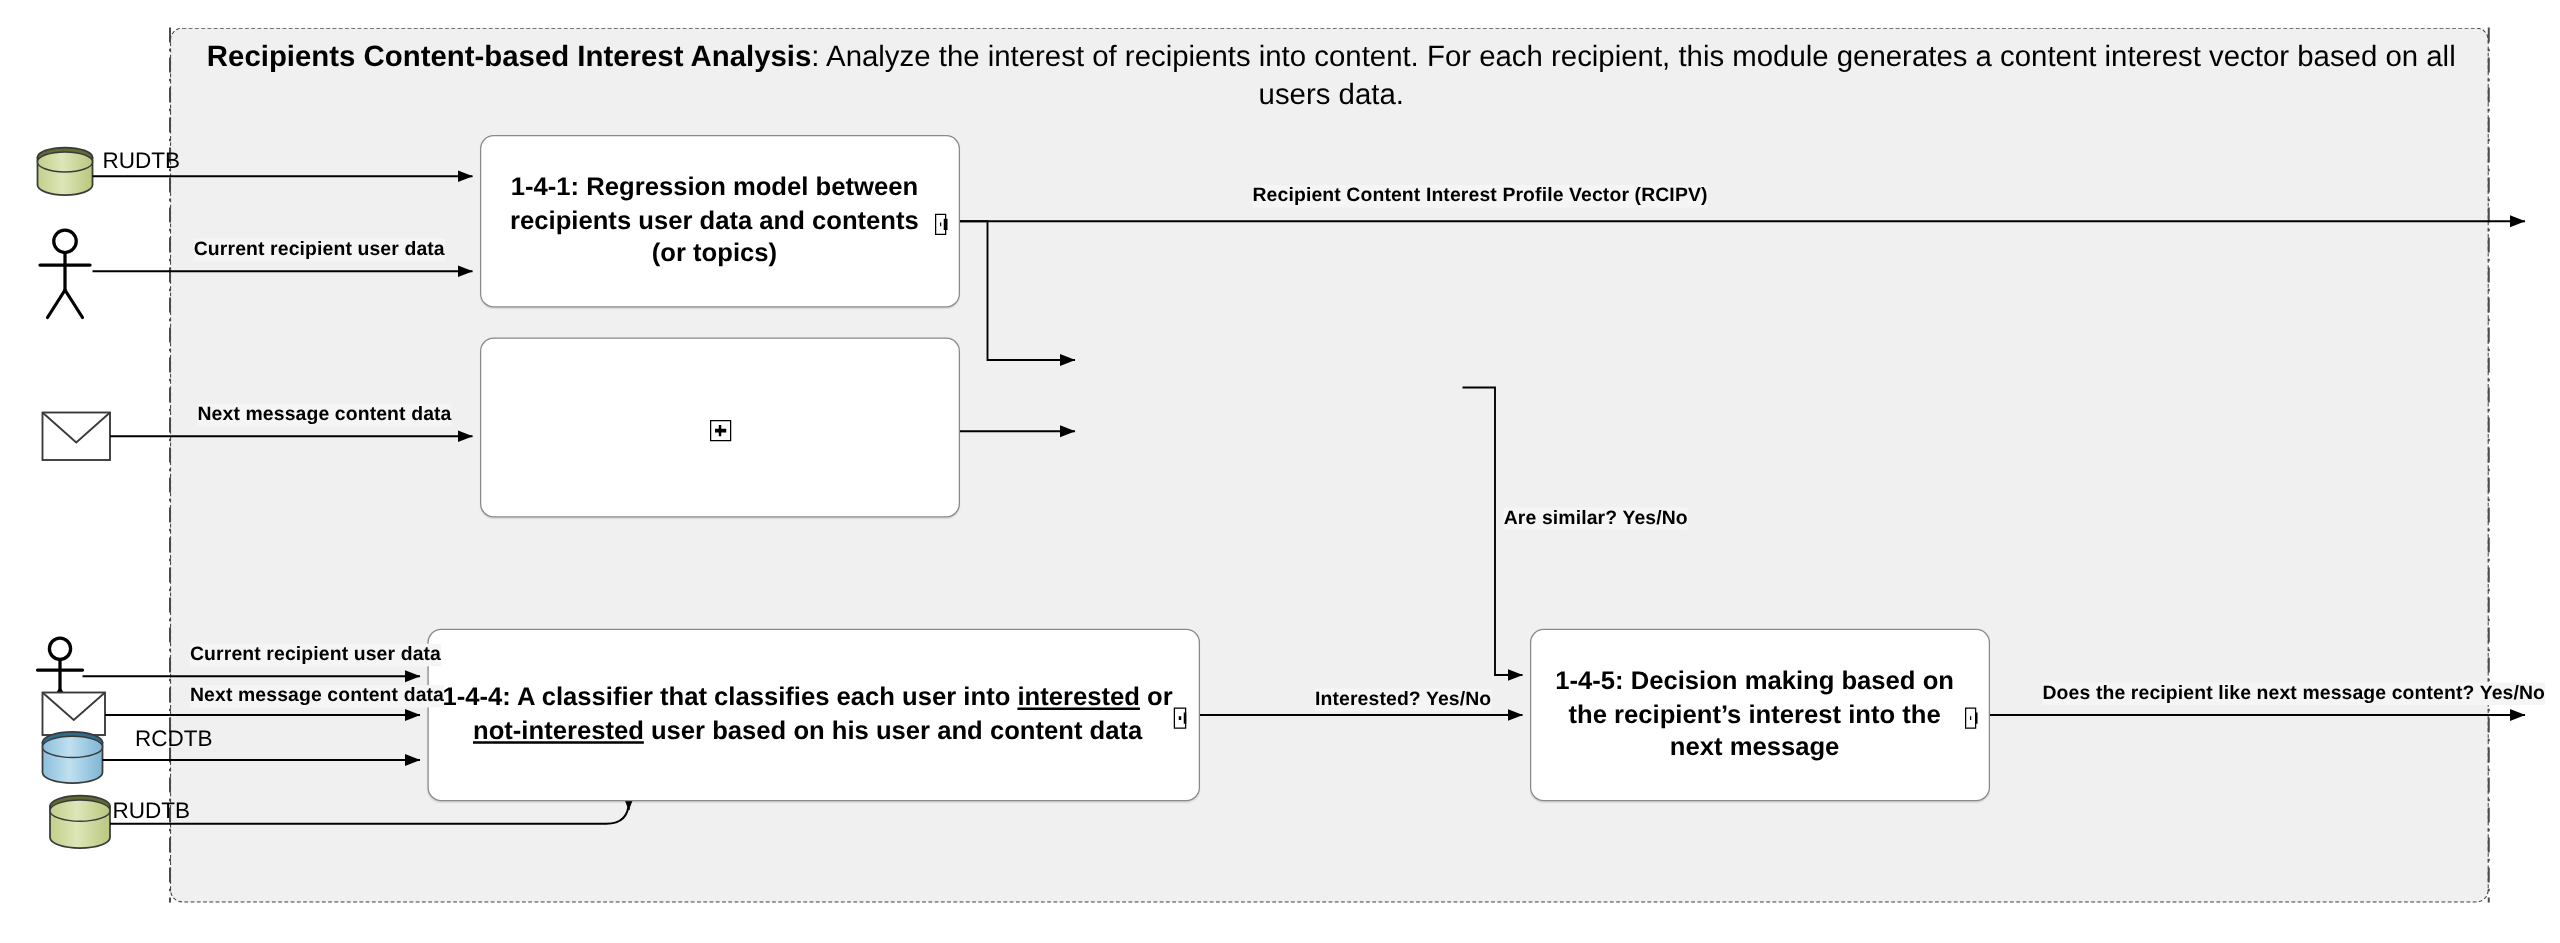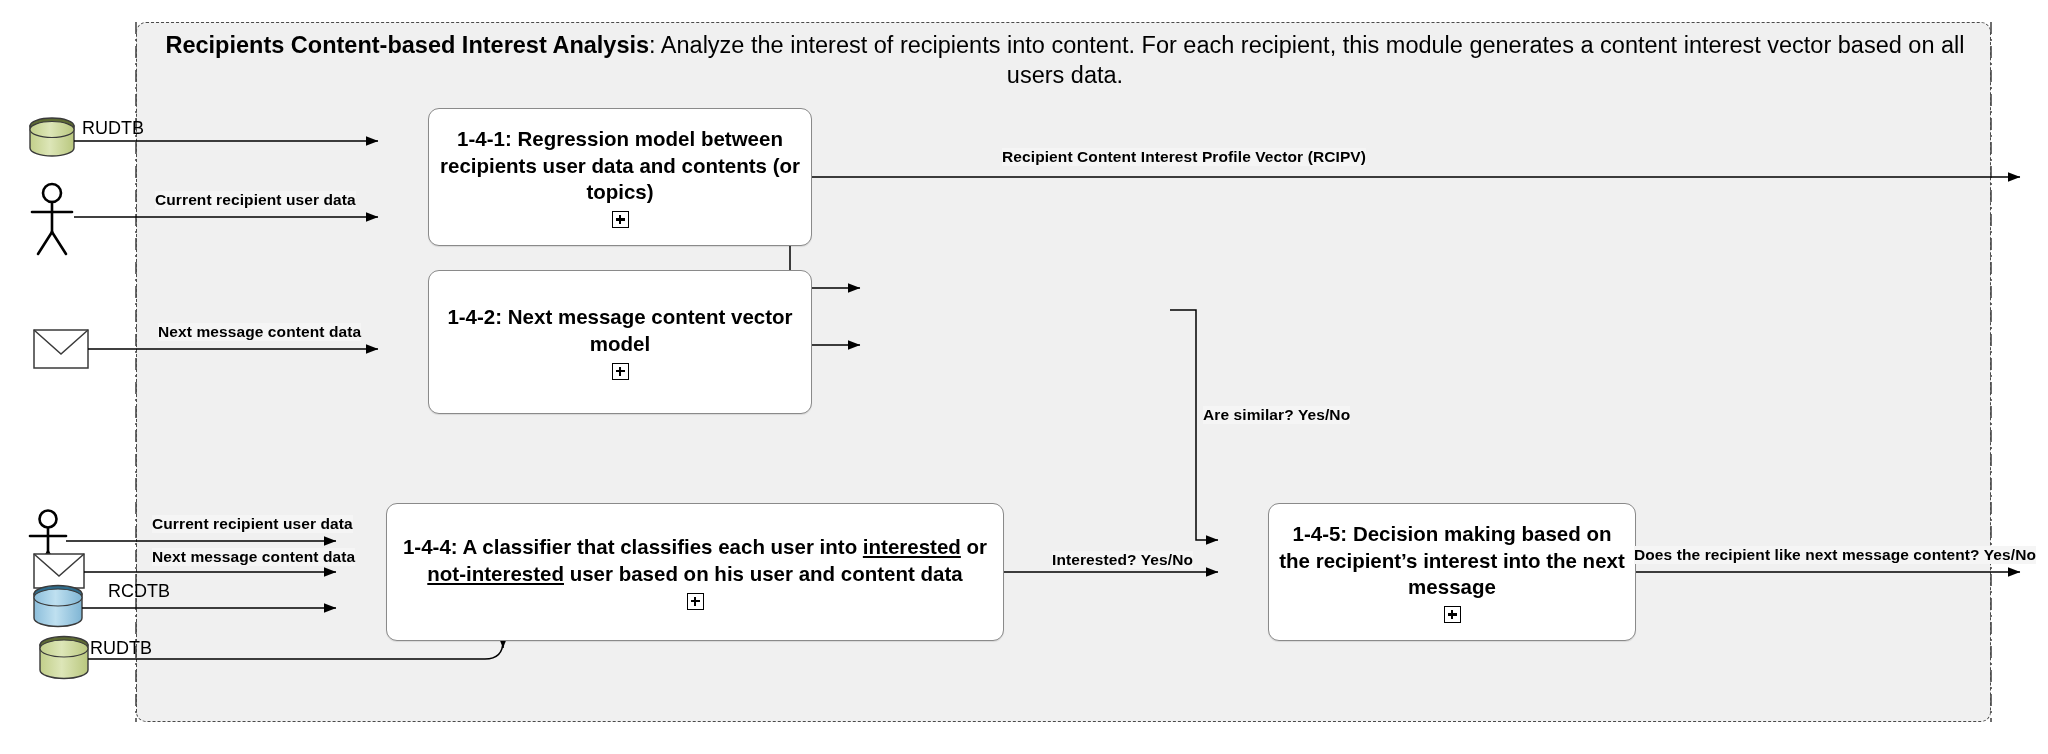--- a/index.html
+++ b/index.html
@@ -42,25 +42,23 @@
   }
   
   .proc {
     position: absolute;
     background: #ffffff;
     border: 1.3px solid #8a8a8a;
     border-radius: 11px;
     box-sizing: border-box;
     box-shadow: 0 1px 1px rgba(0,0,0,0.10);
     display: flex;
-    flex-direction: column;
     align-items: center;
     justify-content: center;
     padding: 6px 10px;
-    margin-left: 44px;
   }
   .proc .ptitle {
     font-weight: bold;
     font-size: 20.5px;
     line-height: 1.30;
     text-align: center;
     color: #000;
   }
   .proc .psub {
     font-weight: normal;
@@ -224,21 +222,20 @@
 
     <path d="M1592,572 L2020,572" stroke="#000" stroke-width="1.5" fill="none" marker-end="url(#arrow)"></path>
   </svg>
 
   <div class="proc" id="b141">
     <div class="ptitle">1-4-1: Regression model between recipients user data and contents (or topics)</div>
     <div class="plus"></div>
   </div>
 
   <div class="proc" id="b142">
-    <div class="ptitle">1-4-2: Next message content vector model</div>
     <div class="plus"></div>
   </div>
 
 
   <div class="proc" id="b144">
     <div class="ptitle"><span>1-4-4: A classifier that classifies each user into </span><u>interested</u><span> or </span><u>not-interested</u><span> user based on his user and content data</span></div>
     <div class="plus"></div>
   </div>
 
   <div class="proc" id="b145">

